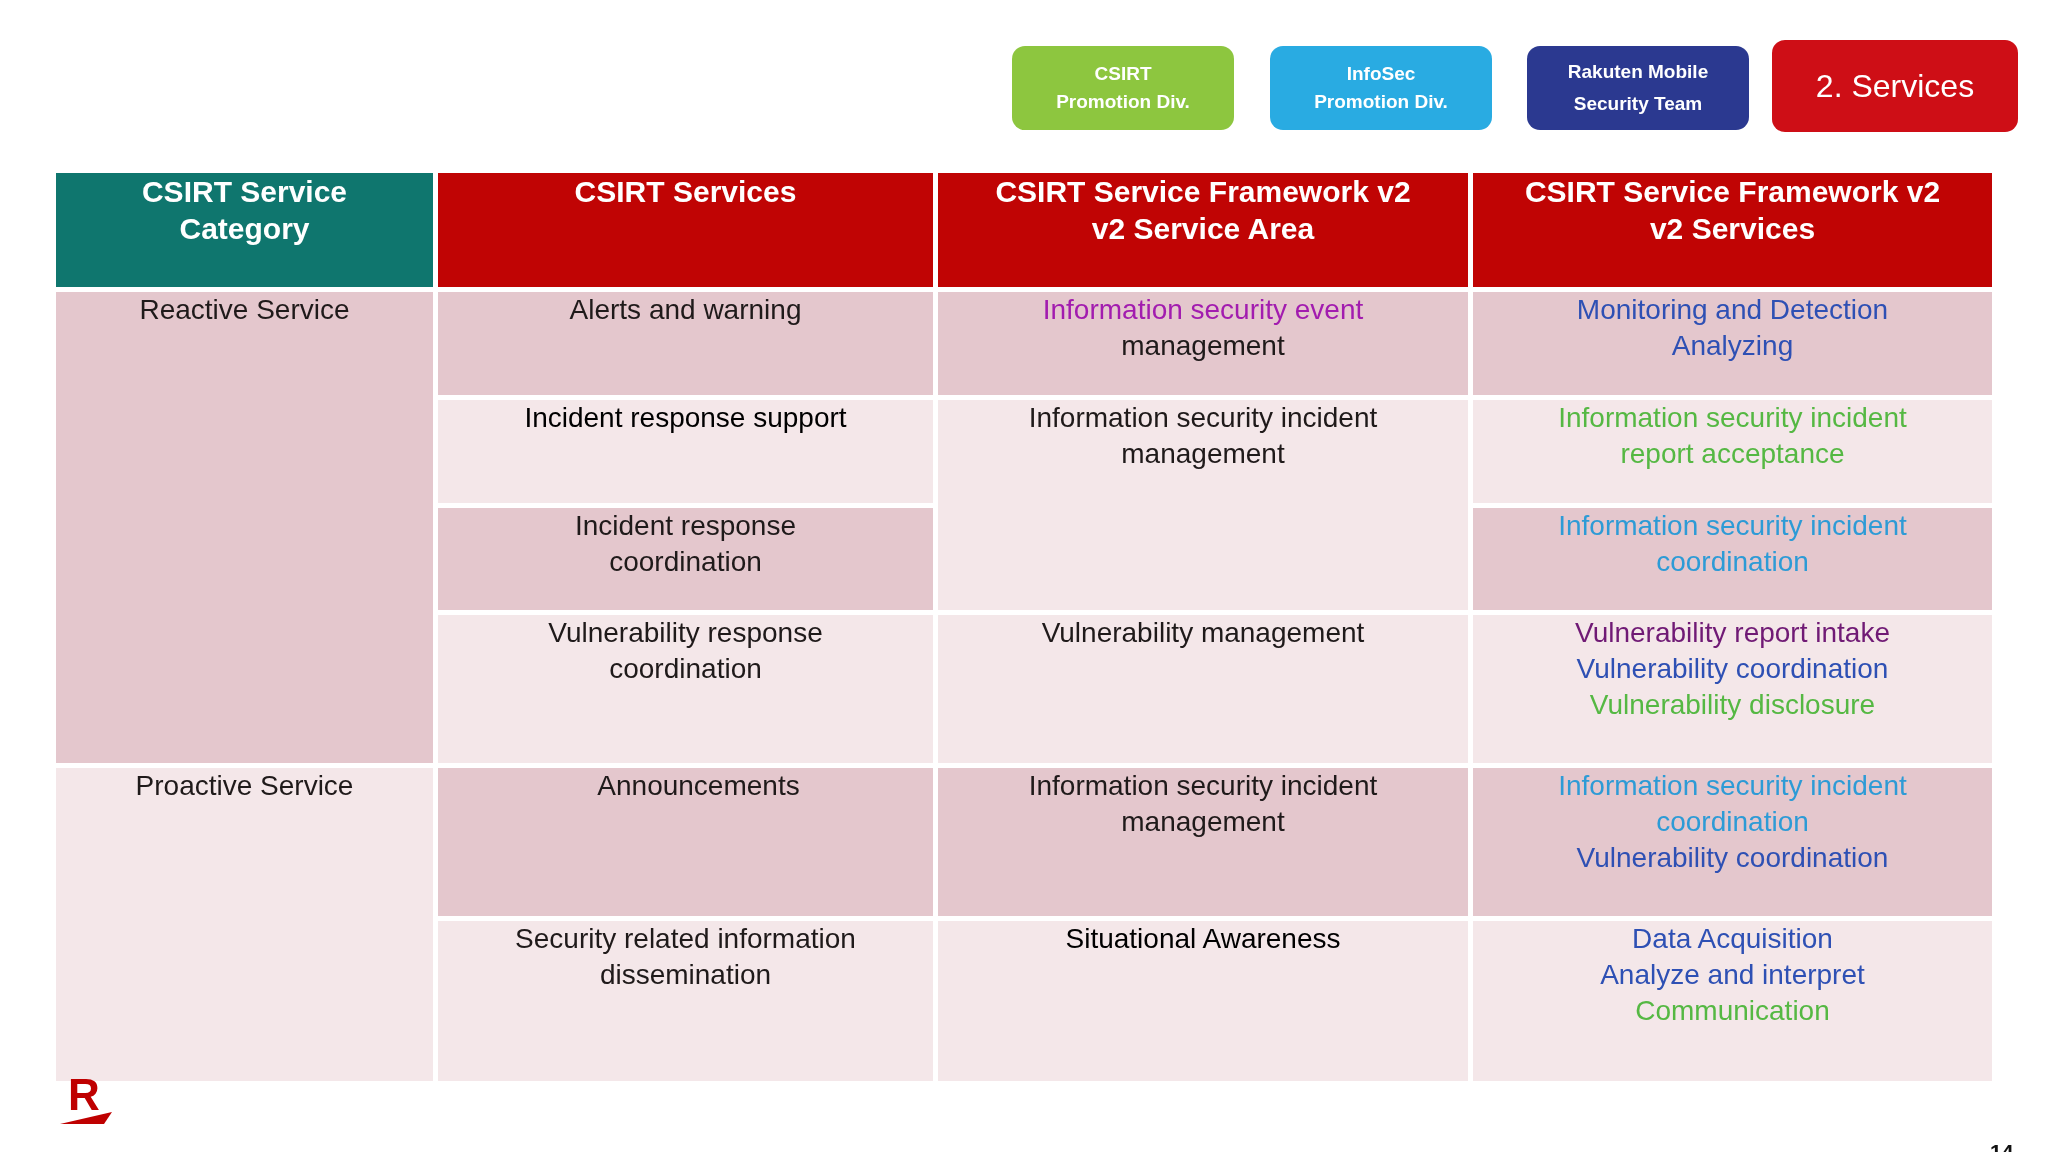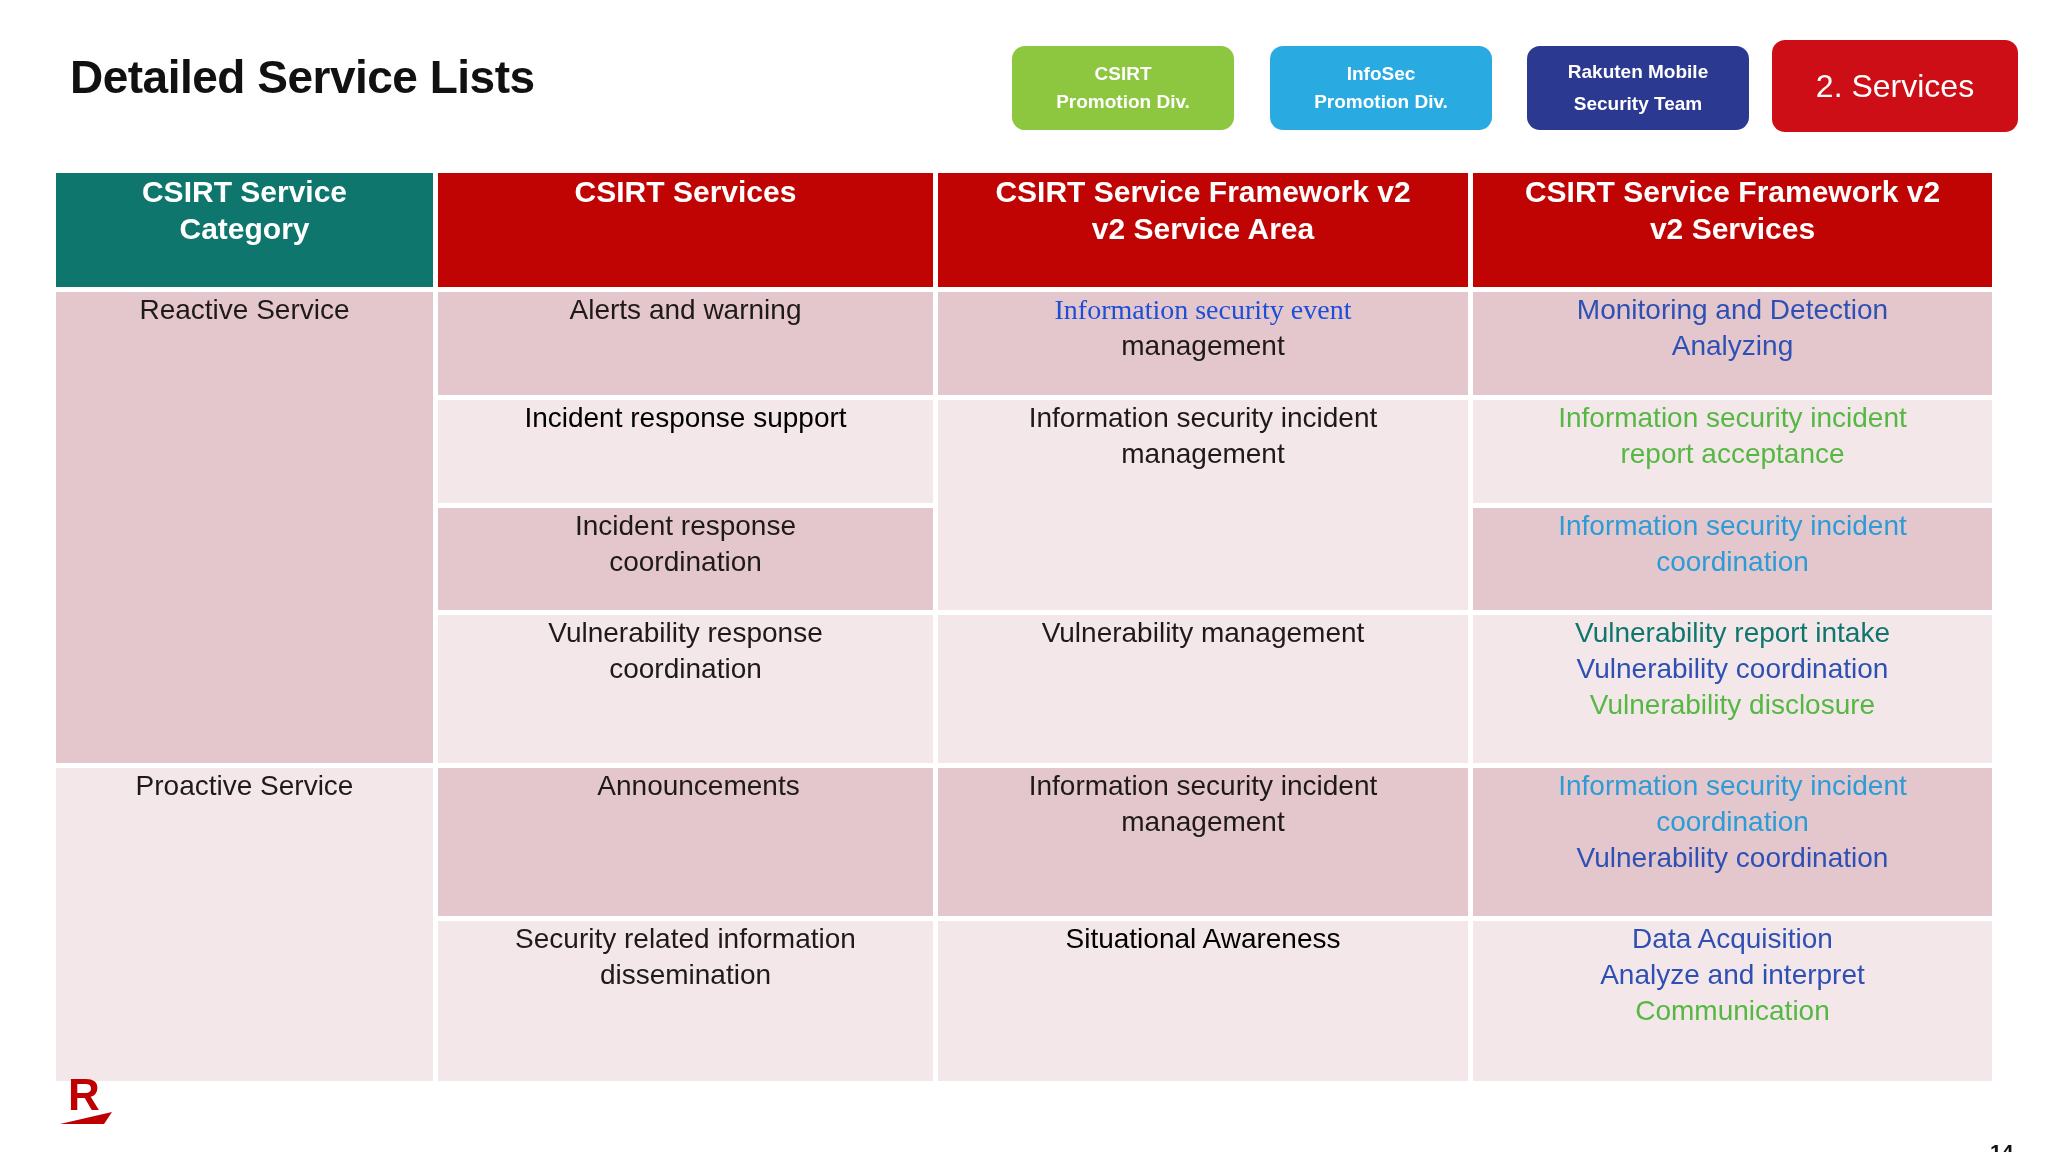--- a/index.html
+++ b/index.html
@@ -83,21 +83,20 @@
     padding-top: 10px;
     box-sizing: border-box;
   }
   .ln { white-space: nowrap; }
 </style>
 </head>
 <body>
 
 <div class="slide">
 
-  <div class="title">Detailed Service Lists</div>
 
   <div class="badge b0" style="background-color: rgb(141, 198, 63);">
     <span class="ln">CSIRT</span>
     <span class="ln">Promotion Div.</span>
   </div>
   <div class="badge b1" style="background-color: rgb(41, 171, 226);">
     <span class="ln">InfoSec</span>
     <span class="ln">Promotion Div.</span>
   </div>
   <div class="badge b2" style="background-color: rgb(43, 57, 144);">
@@ -136,21 +135,21 @@
       </tr>
 
       <tr style="height:103px;">
         <td class="cell" rowspan="4" style="background-color: rgb(228, 199, 205);">
           <div class="ln" style="color: rgb(31, 26, 26);">Reactive Service</div>
         </td>
         <td class="cell" style="background-color: rgb(228, 199, 205);">
           <div class="ln" style="color: rgb(31, 26, 26);">Alerts and warning</div>
         </td>
         <td class="cell" style="background-color: rgb(228, 199, 205);">
-          <div class="ln" style="color: #1d4ed8; font-family: Liberation Serif, serif;">Information security event</div>
+          <div class="ln" style="color: #a21caf;">Information security event</div>
           <div class="ln" style="color: rgb(31, 26, 26);">management</div>
         </td>
         <td class="cell" style="background-color: rgb(228, 199, 205);">
           <div class="ln" style="color: rgb(46, 80, 180);">Monitoring and Detection</div>
           <div class="ln" style="color: rgb(46, 80, 180);">Analyzing</div>
         </td>
       </tr>
 
       <tr style="height:103px;">
         <td class="cell" style="background-color: rgb(244, 231, 233);">
@@ -179,21 +178,21 @@
 
       <tr style="height:148px;">
         <td class="cell" style="background-color: rgb(244, 231, 233);">
           <div class="ln" style="color: rgb(31, 26, 26);">Vulnerability response</div>
           <div class="ln" style="color: rgb(31, 26, 26);">coordination</div>
         </td>
         <td class="cell" style="background-color: rgb(244, 231, 233);">
           <div class="ln" style="color: rgb(31, 26, 26);">Vulnerability management</div>
         </td>
         <td class="cell" style="background-color: rgb(244, 231, 233);">
-          <div class="ln" style="color: #0f766e;">Vulnerability report intake</div>
+          <div class="ln" style="color: #701a75;">Vulnerability report intake</div>
           <div class="ln" style="color: rgb(46, 80, 180);">Vulnerability coordination</div>
           <div class="ln" style="color: rgb(85, 184, 67);">Vulnerability disclosure</div>
         </td>
       </tr>
 
       <tr style="height:148px;">
         <td class="cell" rowspan="2" style="background-color: rgb(244, 231, 233);">
           <div class="ln" style="color: rgb(31, 26, 26);">Proactive Service</div>
         </td>
         <td class="cell" style="background-color: rgb(228, 199, 205); padding-left: 34px;">

